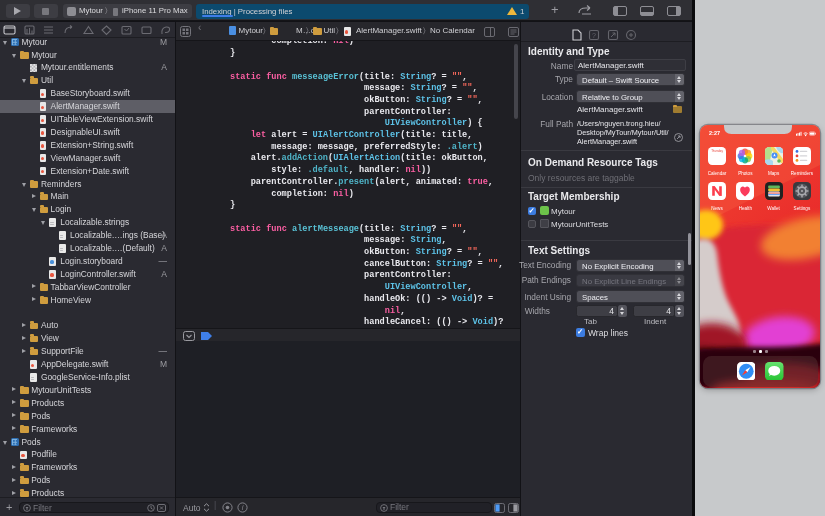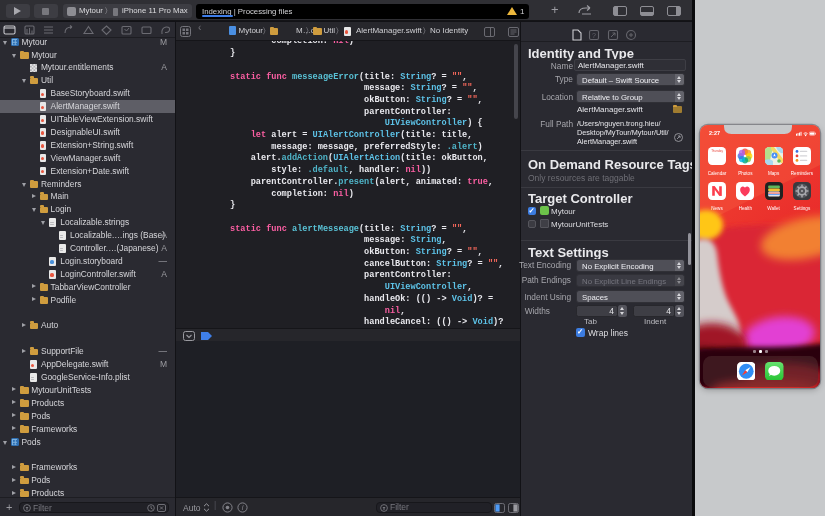--- a/index.html
+++ b/index.html
@@ -4,21 +4,21 @@
 body{width:825px;height:516px;overflow:hidden;font-family:"Liberation Sans",sans-serif;background:#c7c9cb;position:relative}
 .abs{position:absolute}
 
 #toolbar{left:0;top:0;width:692px;height:21px;background:#2f2f34;border-bottom:1px solid #141417}
 .tbtn{position:absolute;top:4px;height:14px;background:#3d3d43;border-radius:3px}
 .play{left:6px;width:24px}
 .play:before{content:"";position:absolute;left:8px;top:3.2px;border-left:7px solid #a8a8ae;border-top:4px solid transparent;border-bottom:4px solid transparent}
 .stop{left:34px;width:24px}
 .stop:before{content:"";position:absolute;left:8px;top:3.5px;width:7px;height:7px;background:#77777d;border-radius:1px}
 #scheme{left:63px;width:129px;top:4px;height:14px;background:#3d3d43;border-radius:3px;color:#dcdcdf;font-size:7.8px;line-height:14px;white-space:nowrap}
-#activity{left:196px;width:333px;top:3.5px;height:15px;background:#000000;border-radius:3px;color:#d3d3d6;font-size:7.8px;line-height:15px}
+#activity{left:196px;width:333px;top:3.5px;height:15px;background:#0c4a6e;border-radius:3px;color:#d3d3d6;font-size:7.8px;line-height:15px}
 #activity .prog{position:absolute;left:6px;top:11.8px;width:31px;height:1.8px;background:#3e7de8;border-radius:1px}
 .warntri{position:absolute;width:0;height:0;border-left:5px solid transparent;border-right:5px solid transparent;border-bottom:8.5px solid #ecb73c}
 .icongray{color:#9b9ba1}
 .paneBtn{position:absolute;top:6px;width:14px;height:10px;border:1.2px solid #8e8e94;border-radius:2px}
 
 #nav{left:0;top:22px;width:175px;height:494px;background:#2a2a31}
 #navbar{left:0;top:22px;width:175px;height:16px;background:#2a2a31;border-bottom:1px solid #1d1d22;z-index:5}
 #tree{position:absolute;left:0;top:35px;width:175px;height:462px;overflow:hidden}
 .row{position:absolute;left:0;width:175px;height:12.9px;font-size:8.4px;color:#d6d6da;white-space:nowrap}
 .row .lbl{position:absolute;top:1px}
@@ -50,21 +50,21 @@
 .ty{color:#5dc3e8}
 .dc{color:#59c2d6}
 .st{color:#fc6a5d}
 .fn{color:#4fb5c9}
 #dbgbar{left:176px;top:328px;width:344px;height:13px;background:#26262b;border-top:1px solid #151519}
 #dbgarea{left:176px;top:341px;width:344px;height:156px;background:#1e1f25}
 #dbgbot{left:176px;top:497px;width:344px;height:19px;background:#26262b;border-top:1px solid #151519;font-size:8.5px;color:#9a9aa0}
 
 #insp{left:521px;top:22px;width:171px;height:494px;background:#2a2a31;font-size:8.5px;color:#c7c7cb}
 #insptabs{left:521px;top:22px;width:171px;height:20px;background:#2a2a31;border-bottom:1px solid #1d1d22}
-.hdr{position:absolute;color:#e9e9ec;font-weight:bold;font-size:13px;white-space:nowrap}
+.hdr{position:absolute;color:#e9e9ec;font-weight:bold;font-size:10px;white-space:nowrap}
 .ilbl{position:absolute;text-align:right;color:#a6a6ac;white-space:nowrap;font-size:8.3px}
 .ival{position:absolute;color:#e6e6ea;white-space:nowrap;font-size:8px}
 .drop{position:absolute;height:13px;background:#4f4f57;border:1px solid #303036;border-radius:3px;color:#eeeef2;line-height:11.5px;white-space:nowrap;font-size:7.8px}
 .drop .cap{position:absolute;right:0;top:0;width:9px;height:11.2px;background:#64646c;border-radius:0 2.5px 2.5px 0}
 .chev{position:absolute;left:2px;width:0;height:0;border-left:2.6px solid transparent;border-right:2.6px solid transparent}
 .chup{top:2px;border-bottom:3.2px solid #d7d7db}
 .chdn{bottom:2px;border-top:3.2px solid #d7d7db}
 .ddis{background:#3a3a42;color:#75757e}
 .sep{position:absolute;left:521px;width:171px;height:1px;background:#3a3a41}
 .cb{position:absolute;width:8.5px;height:8.5px;border-radius:2px;background:#3c7ce0;color:#fff;font-size:7.5px;line-height:8.5px;text-align:center;font-weight:bold}
@@ -214,47 +214,52 @@
       <span class="pfile plain" style="left:49.3px"></span>
       <span class="lbl" style="left:60.3px">Localizable.strings</span>
     </div>
 <div class="row" style="top:194.1px">
       <span class="pfile plain" style="left:59.0px"></span>
       <span class="lbl" style="left:70.0px">Localizable.…ings (Base)</span>
       <span class="badge">A</span>
     </div>
 <div class="row" style="top:207.0px">
       <span class="pfile plain" style="left:59.0px"></span>
-      <span class="lbl" style="left:70.0px">Controller.…(Japanese)</span>
+      <span class="lbl" style="left:70.0px">Localizable.…(Default)</span>
       <span class="badge">A</span>
     </div>
 <div class="row" style="top:219.9px">
       <span class="pfile story" style="left:49.3px"></span>
       <span class="lbl" style="left:60.3px">Login.storyboard</span>
       <span class="badge">—</span>
     </div>
 <div class="row" style="top:232.8px">
       <span class="pfile" style="left:49.3px"></span>
       <span class="lbl" style="left:60.3px">LoginController.swift</span>
       <span class="badge">A</span>
     </div>
 <div class="row" style="top:245.7px">
       <span class="dis disR" style="left:31.6px"></span>
       <span class="fold" style="left:39.6px"></span>
       <span class="lbl" style="left:50.6px">TabbarViewController</span>
     </div>
 <div class="row" style="top:258.6px">
       <span class="dis disR" style="left:31.6px"></span>
       <span class="fold" style="left:39.6px"></span>
-      <span class="lbl" style="left:50.6px">Podfile</span>
+      <span class="lbl" style="left:50.6px">HomeView</span>
     </div>
 <div class="row" style="top:284.4px">
       <span class="dis disR" style="left:21.9px"></span>
       <span class="fold" style="left:29.9px"></span>
       <span class="lbl" style="left:40.9px">Auto</span>
+    </div>
+<div class="row" style="top:297.3px">
+      <span class="dis disR" style="left:21.9px"></span>
+      <span class="fold" style="left:29.9px"></span>
+      <span class="lbl" style="left:40.9px">View</span>
     </div>
 <div class="row" style="top:310.2px">
       <span class="dis disR" style="left:21.9px"></span>
       <span class="fold" style="left:29.9px"></span>
       <span class="lbl" style="left:40.9px">SupportFile</span>
       <span class="badge">—</span>
     </div>
 <div class="row" style="top:323.1px">
       <span class="pfile" style="left:29.9px"></span>
       <span class="lbl" style="left:40.9px">AppDelegate.swift</span>
@@ -281,20 +286,24 @@
     </div>
 <div class="row" style="top:387.6px">
       <span class="dis disR" style="left:12.2px"></span>
       <span class="fold" style="left:20.2px"></span>
       <span class="lbl" style="left:31.2px">Frameworks</span>
     </div>
 <div class="row" style="top:400.5px">
       <span class="dis disD" style="left:2.5px"></span>
       <span class="proj" style="left:10.5px"></span>
       <span class="lbl" style="left:21.5px">Pods</span>
+    </div>
+<div class="row" style="top:413.4px">
+      <span class="pfile" style="left:20.2px"></span>
+      <span class="lbl" style="left:31.2px">Podfile</span>
     </div>
 <div class="row" style="top:426.3px">
       <span class="dis disR" style="left:12.2px"></span>
       <span class="fold" style="left:20.2px"></span>
       <span class="lbl" style="left:31.2px">Frameworks</span>
     </div>
 <div class="row" style="top:439.2px">
       <span class="dis disR" style="left:12.2px"></span>
       <span class="fold" style="left:20.2px"></span>
       <span class="lbl" style="left:31.2px">Pods</span>
@@ -339,21 +348,21 @@
   <span style="position:absolute;left:87px;top:4px;color:#808087">〉</span>
   <span class="fold" style="left:93.5px;top:6px"></span>
   <span style="position:absolute;left:120px;top:4px">M…our</span>
   <span style="position:absolute;left:130px;top:4px;color:#808087">〉</span>
   <span class="fold" style="left:137px;top:6px"></span>
   <span style="position:absolute;left:147.5px;top:4px">Util</span>
   <span style="position:absolute;left:160px;top:4px;color:#808087">〉</span>
   <span class="pfile" style="left:168px;top:5px"></span>
   <span style="position:absolute;left:180px;top:4px">AlertManager.swift</span>
   <span style="position:absolute;left:247px;top:4px;color:#808087">〉</span>
-  <span style="position:absolute;left:254px;top:4px">No Identity</span>
+  <span style="position:absolute;left:254px;top:4px">No Calendar</span>
   <svg width="11" height="10" style="position:absolute;left:308px;top:4.5px">
       <rect x="0.5" y="0.5" width="10" height="9" rx="1.5" fill="none" stroke="#6a6a71" stroke-width="1"></rect>
       <path d="M6.5,0.5 v9" stroke="#6a6a71" stroke-width="1"></path>
     </svg>
   <svg width="11" height="10" style="position:absolute;left:332px;top:4.5px">
       <rect x="0.5" y="0.5" width="10" height="9" rx="1.5" fill="none" stroke="#6a6a71" stroke-width="1"></rect>
       <path d="M2.5,3 h6 M2.5,5 h6 M2.5,7 h4" stroke="#6a6a71" stroke-width="0.9"></path>
     </svg>
 </div>
 <div class="abs" style="left:176px;top:41px;width:344px;height:287px;overflow:hidden">
@@ -468,21 +477,21 @@
 <div class="ilbl" style="left:493px;top:118.5px;width:80px">Full Path</div>
 <div class="ival" style="left:577px;top:118.5px;font-size:7.3px">/Users/nguyen.trong.hieu/<br>Desktop/MyTour/Mytour/Util/<br>AlertManager.swift</div>
 <svg width="9" height="9" style="position:absolute;left:674px;top:133px">
     <circle cx="4.5" cy="4.5" r="4" fill="none" stroke="#9a9aa0" stroke-width="0.9"></circle>
     <path d="M3,6 L6,3 M6,3 h-2 M6,3 v2" stroke="#9a9aa0" stroke-width="0.9" fill="none"></path>
   </svg>
 <div class="sep" style="top:150px"></div>
 <div class="hdr" style="left:528px;top:156.5px">On Demand Resource Tags</div>
 <div style="position:absolute;left:528px;top:172.5px;color:#6f6f76;font-size:8.5px">Only resources are taggable</div>
 <div class="sep" style="top:187px"></div>
-<div class="hdr" style="left:528px;top:190.5px">Target Controller</div>
+<div class="hdr" style="left:528px;top:190.5px">Target Membership</div>
 <div class="cb" style="left:527.5px;top:206.5px">✓</div>
 <div style="position:absolute;left:539.5px;top:206px;width:9px;height:9px;background:#6cc24a;border-radius:2px"></div>
 <div class="ival" style="left:551px;top:206.5px;color:#dedee2">Mytour</div>
 <div class="cb cbe" style="left:527.5px;top:219.5px"></div>
 <div style="position:absolute;left:539.5px;top:219px;width:9px;height:9px;background:#3f3f46;border-radius:1px;border:1px solid #55555c"></div>
 <div class="ival" style="left:551px;top:219.5px;color:#dedee2">MytourUnitTests</div>
 <div class="sep" style="top:240px"></div>
 <div class="hdr" style="left:528px;top:244.5px">Text Settings</div>
 <div class="ilbl" style="left:519px;top:260px;width:52px">Text Encoding</div>
 <div class="drop" style="left:576px;top:258.5px;width:109px">

